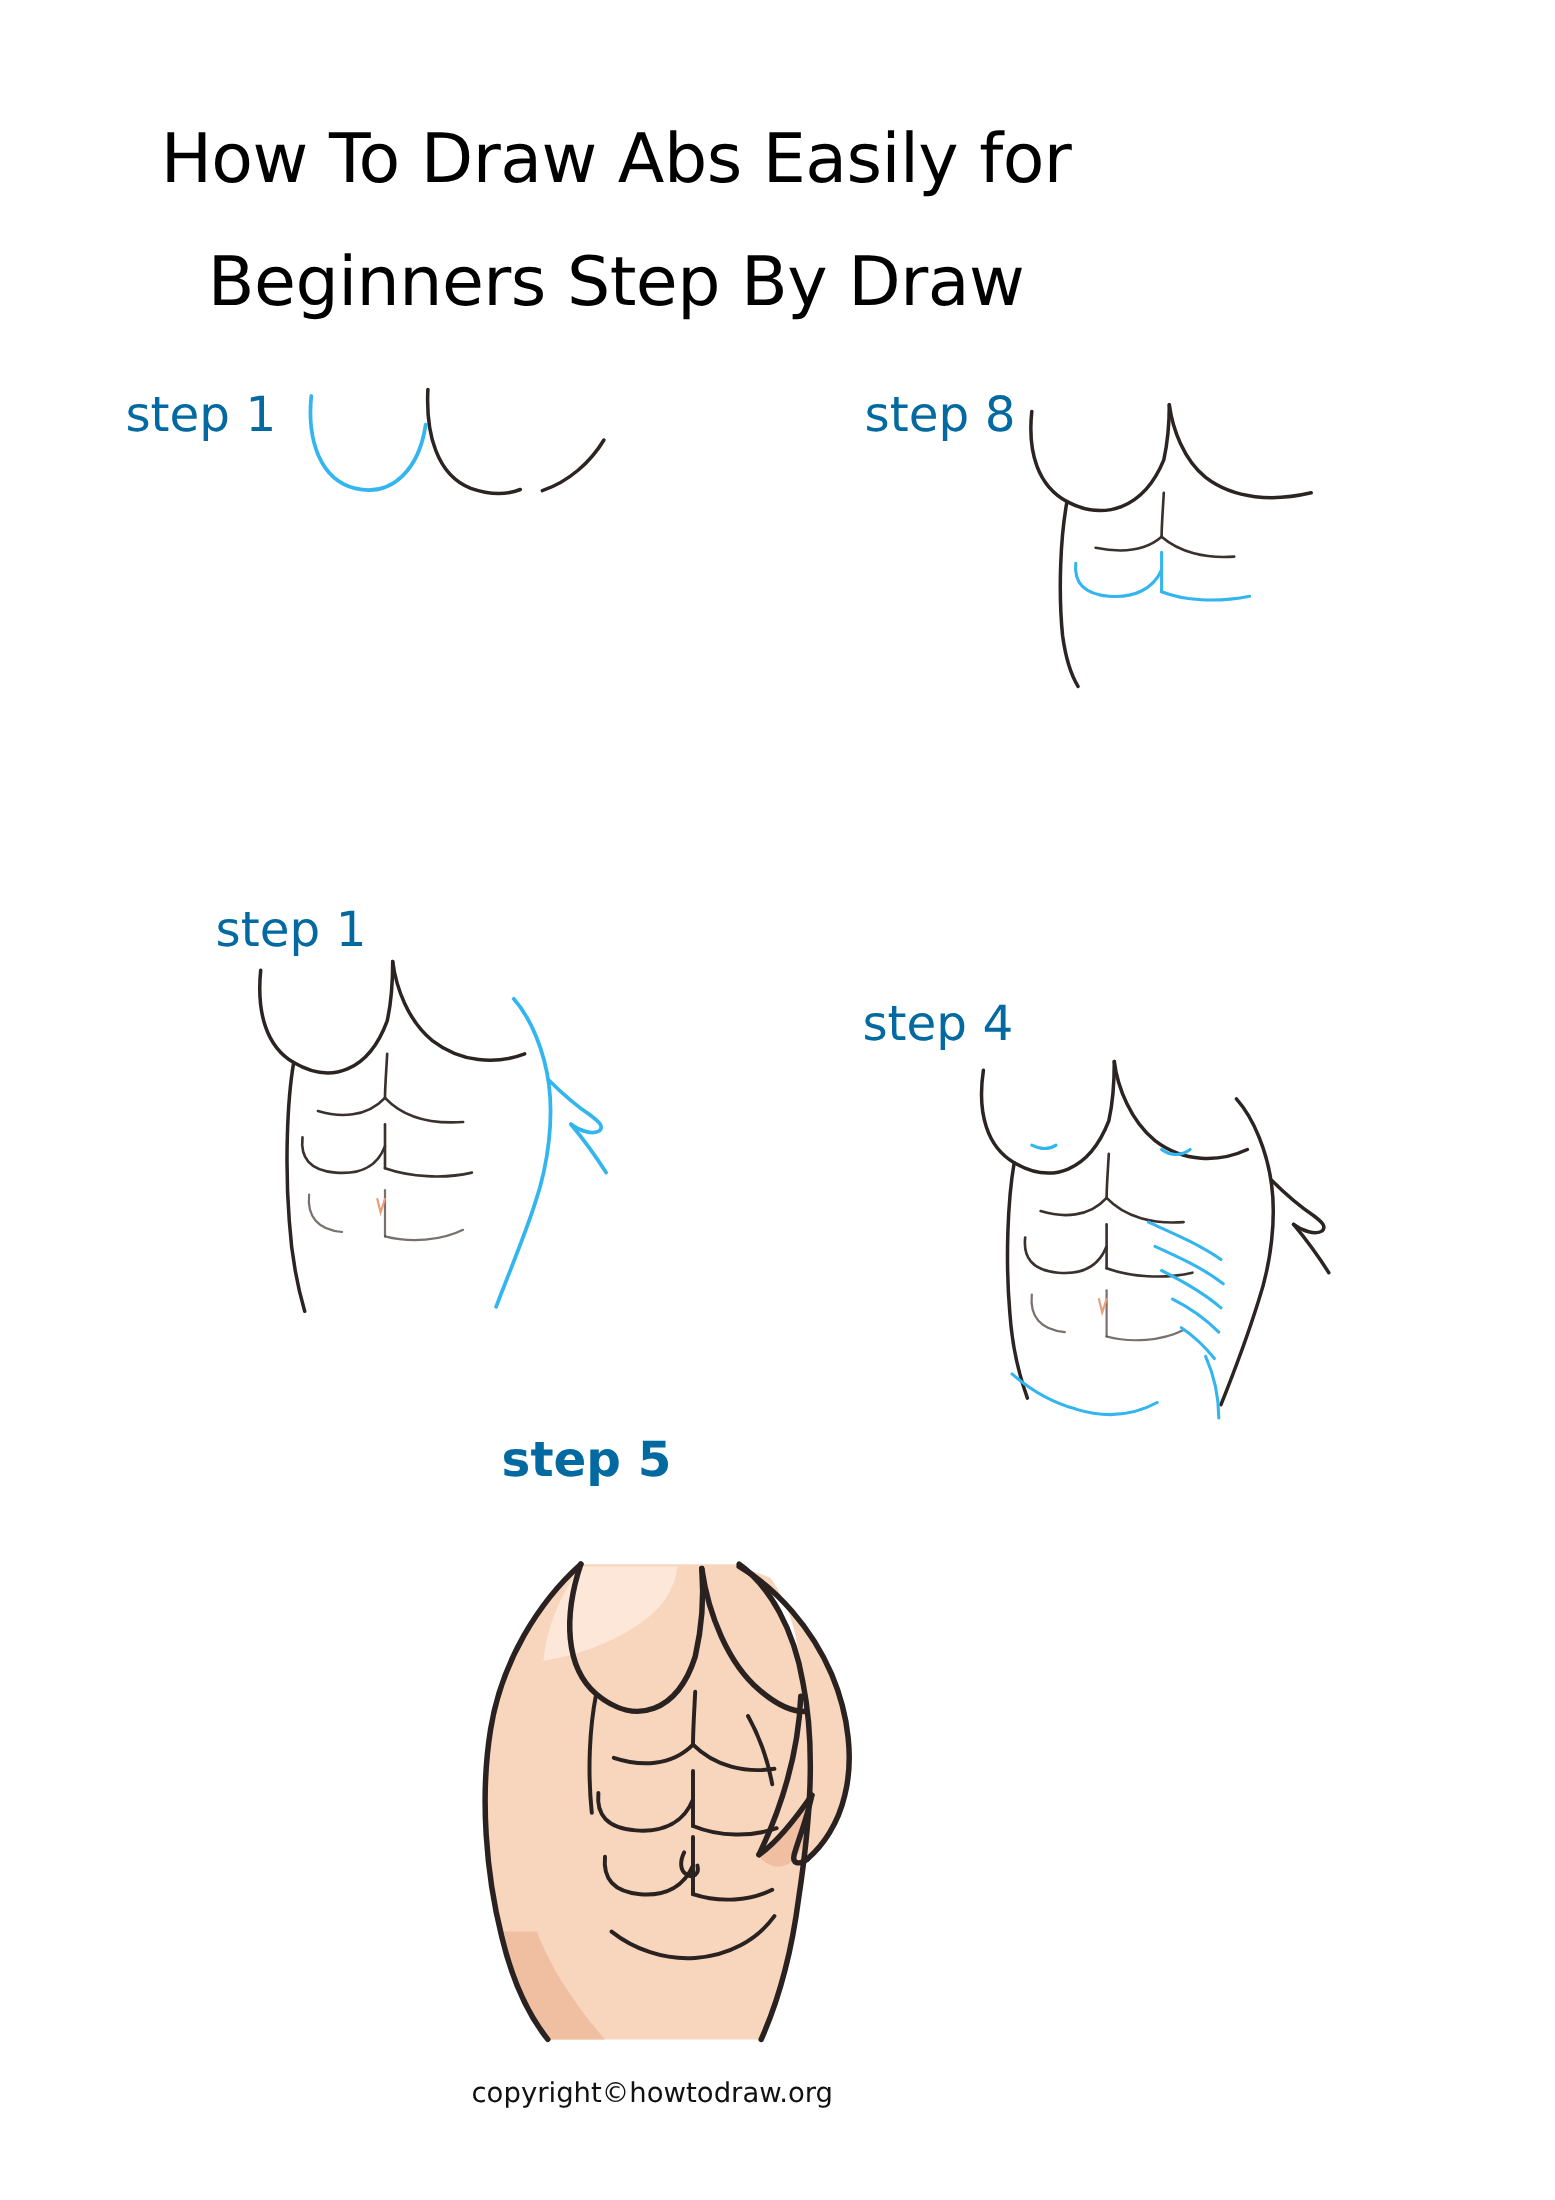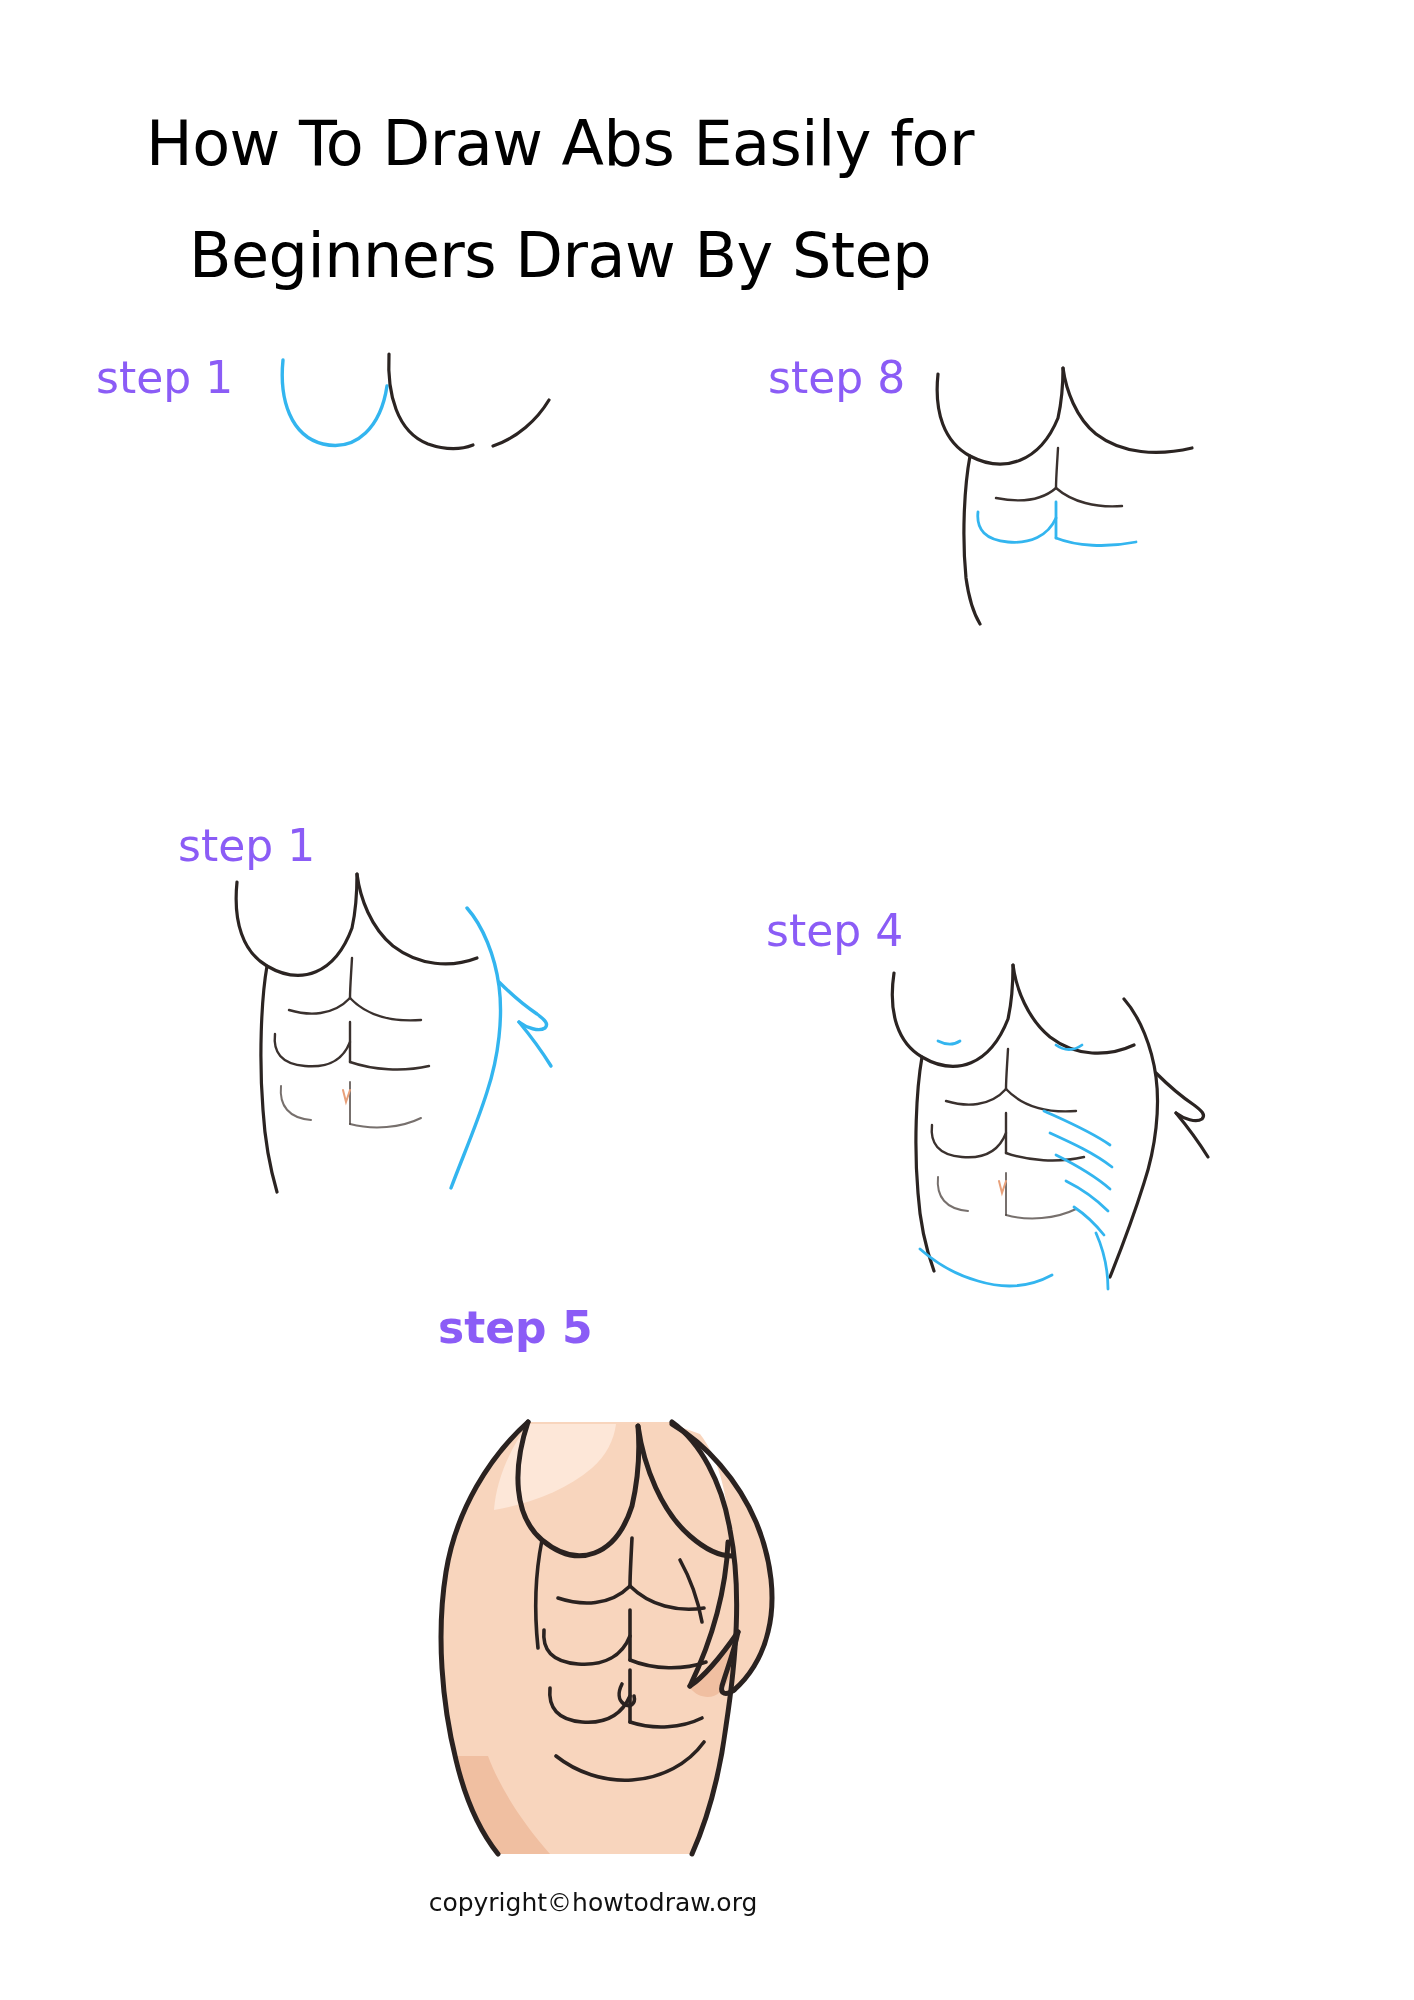--- a/index.html
+++ b/index.html
@@ -30,23 +30,24 @@
     line-height: 112px;
     letter-spacing: -0.5px;
     color: #000000;
     font-weight: 400;
   }
   .title-line { display: block; }
   .step-label {
     position: absolute;
     font-family: "DejaVu Sans", sans-serif;
     font-size: 44px;
-    color: #8b5cf6;
+    color: #0369a1;
     white-space: nowrap;
     letter-spacing: 0px;
+    margin-left: 18px;
   }
   .copyright {
     position: absolute;
     left: 0;
     top: 1888px;
     width: 1186px;
     text-align: center;
     font-family: "DejaVu Sans", sans-serif;
     font-size: 25px;
     color: #111111;
@@ -67,21 +68,21 @@
   .ink5 { fill: none; stroke: #2a2220; stroke-width: 5; stroke-linecap: round; stroke-linejoin: round; }
   .ink5b { fill: none; stroke: #2a2220; stroke-width: 3.6; stroke-linecap: round; stroke-linejoin: round; }
 </style>
 </head>
 <body>
 
 <div class="page">
 
   <div class="title">
     <span class="title-line">How To Draw Abs Easily for</span>
-    <span class="title-line">Beginners Draw By Step</span>
+    <span class="title-line">Beginners Step By Draw</span>
   </div>
 
   <div class="step-label" style="left:96px; top:352px;">step 1</div>
 
   <div class="fig" style="left:265px; top:352px;">
     <svg width="300" height="120" viewBox="0 0 300 120">
       <path class="blue" d="M18 8 C 14 48, 26 84, 58 92 C 92 100, 116 74, 122 34"></path>
       <path class="ink" d="M124 2 C 122 42, 132 80, 163 92 C 183 99, 198 97, 208 93"></path>
       <path class="ink" d="M228 94 C 252 86, 272 68, 284 48"></path>
     </svg>

